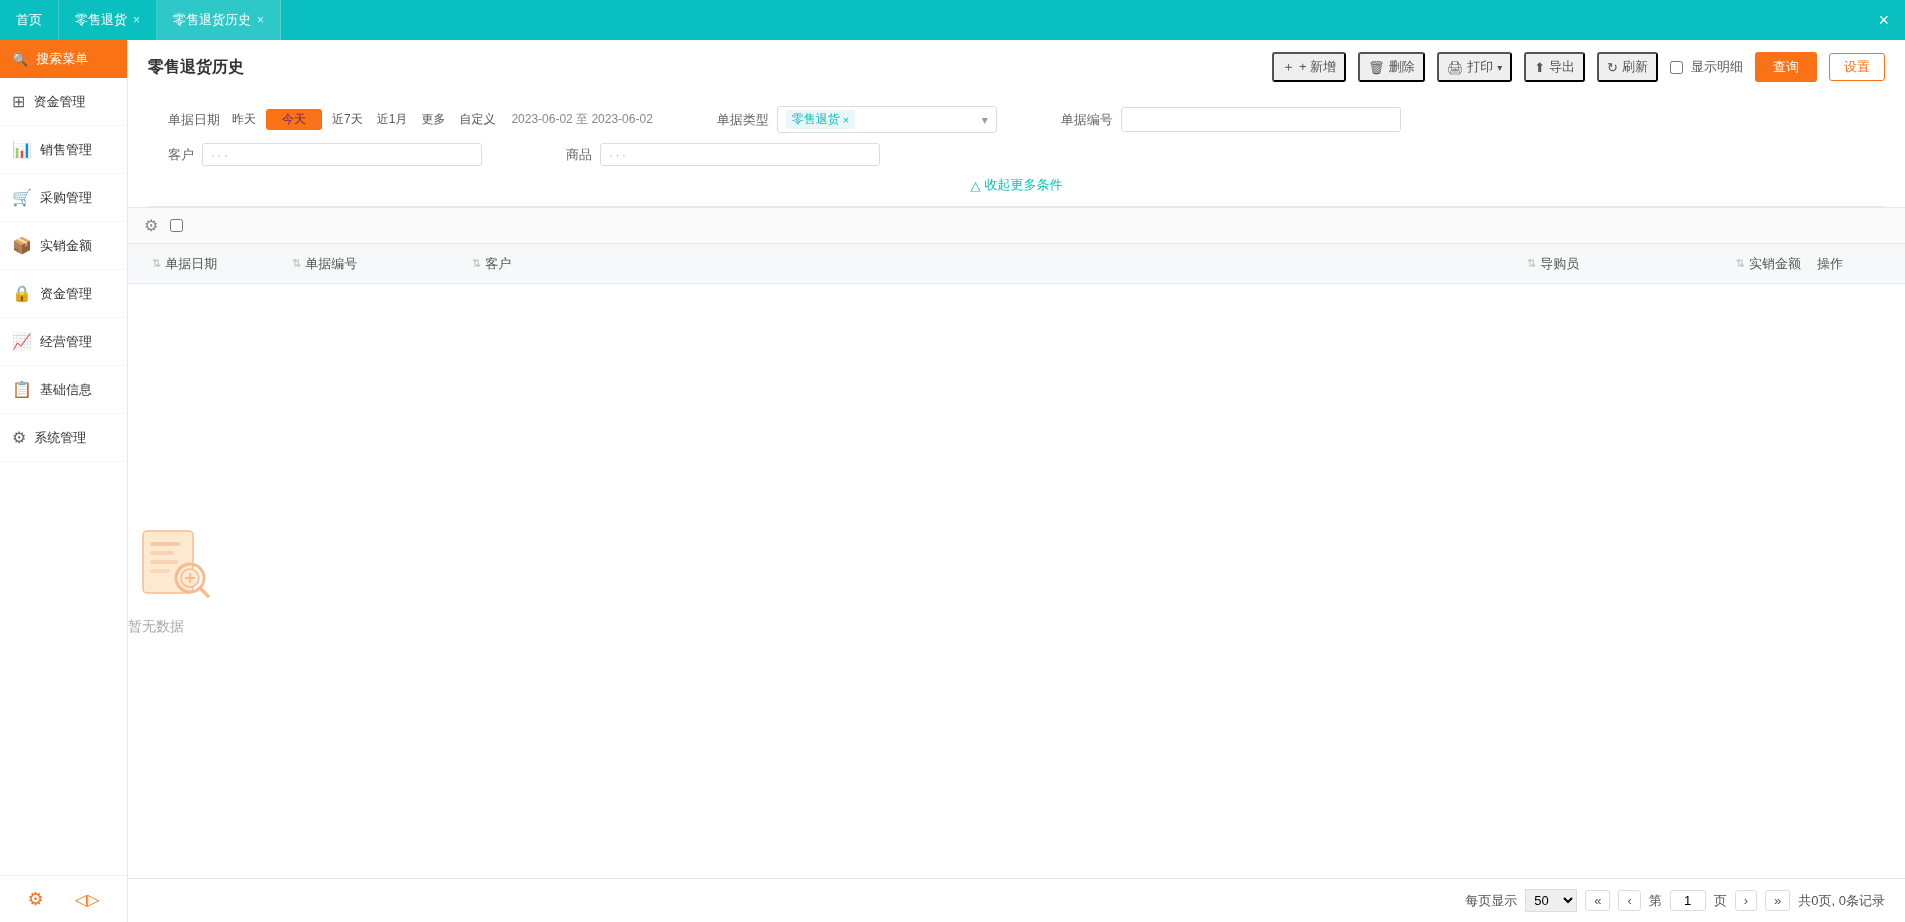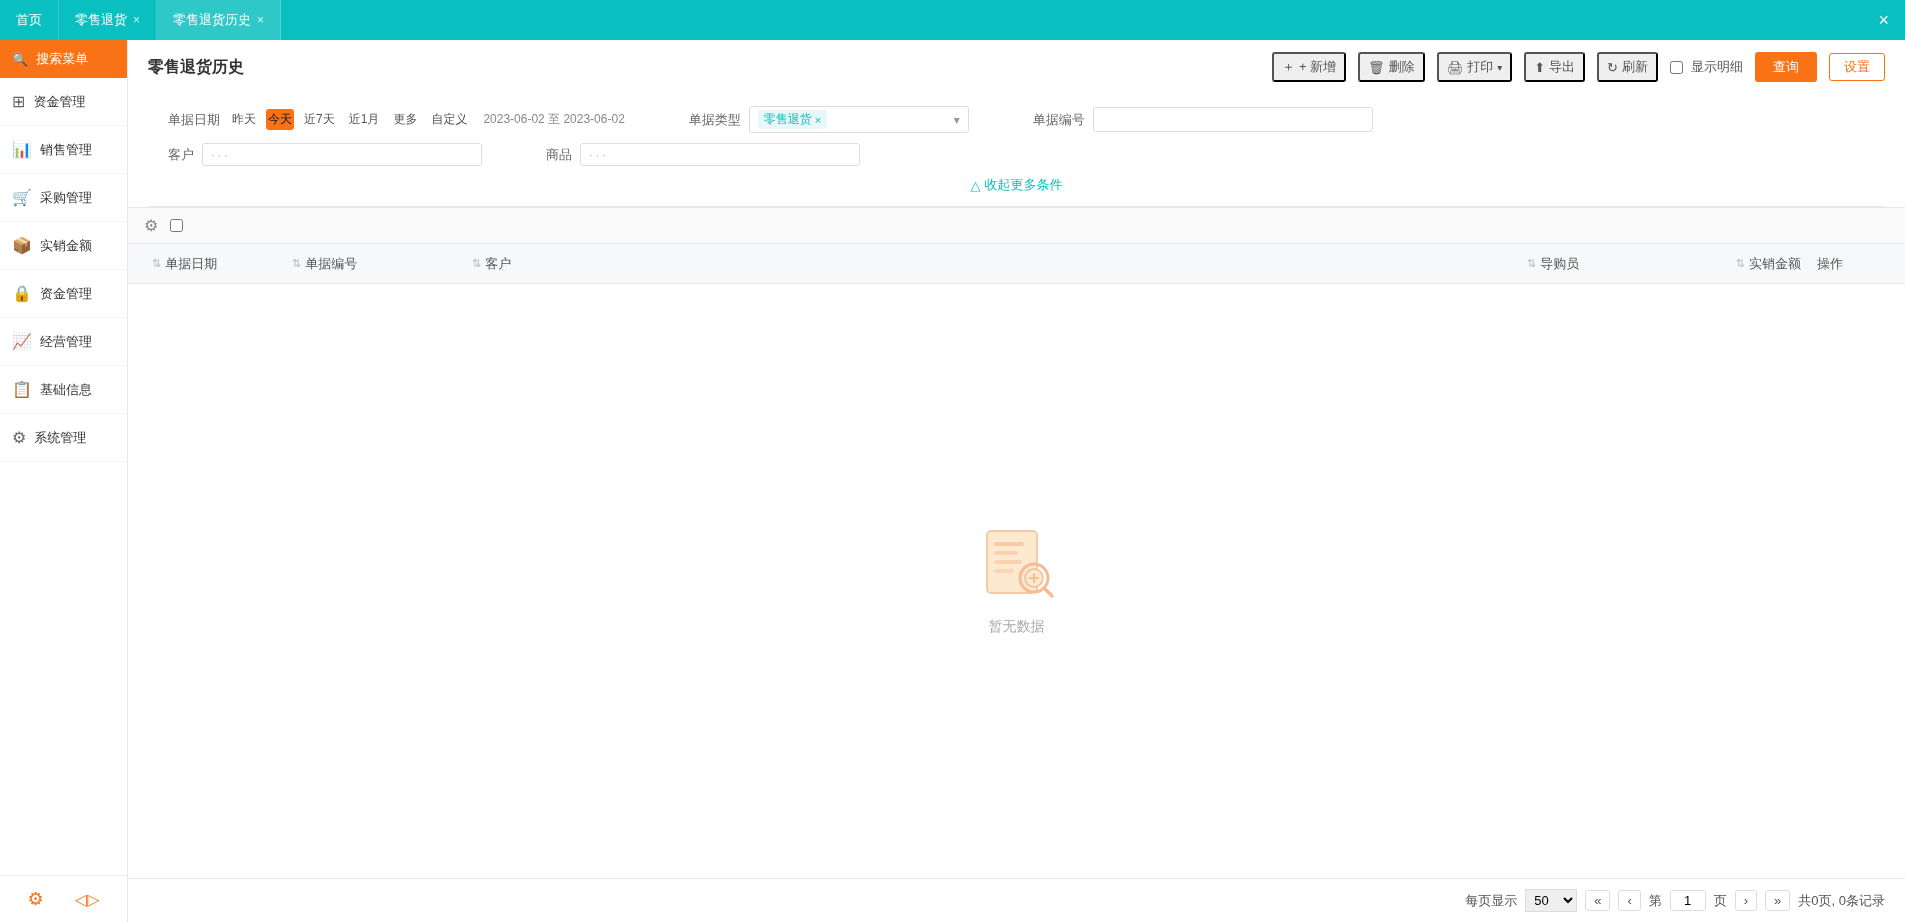--- a/index.html
+++ b/index.html
@@ -195,23 +195,23 @@
       gap: 6px;
     }
     .date-opt {
       font-size: 12px;
       color: #555;
       cursor: pointer;
       padding: 2px 4px;
     }
     .date-opt.active {
       background: #f97316;
-      color: #0f172a;
-      border-radius: 3px;
-      padding: 2px 2px;
+      color: #701a75;
+      border-radius: 3px;
+      padding: 2px 16px;
     }
     .date-range {
       font-size: 12px;
       color: #888;
       margin-left: 4px;
     }
     .filter-input {
       border: 1px solid #ddd;
       border-radius: 3px;
       padding: 4px 8px;
@@ -310,21 +310,20 @@
     .th-no { flex: 0 0 180px; }
     .th-customer { flex: 1; }
     .th-guide { flex: 0 0 160px; }
     .th-amount { flex: 0 0 130px; justify-content: flex-end; }
     .th-op { flex: 0 0 80px; }
 
     .empty-area {
       flex: 1;
       display: flex;
       flex-direction: column;
-      align-items: center;
       justify-content: center;
       color: #aaa;
       font-size: 14px;
     }
     .empty-icon {
       width: 90px;
       height: 80px;
       margin-bottom: 12px;
     }
 
@@ -506,21 +505,21 @@
 
         <div class="filter-row">
 
           <div class="filter-group">
             <span class="filter-label">客户</span>
             <div class="tag-input" style="min-width: 280px;">
               <span class="ellipsis-text">···</span>
             </div>
           </div>
 
-          <div class="filter-group" style="margin-left: 40px;">
+          <div class="filter-group" style="margin-left: 60px;">
             <span class="filter-label">商品</span>
             <div class="tag-input" style="min-width: 280px;">
               <span class="ellipsis-text">···</span>
             </div>
           </div>
         </div>
 
         <div class="collapse-row">
           <span class="collapse-btn">
             <span>△</span>

